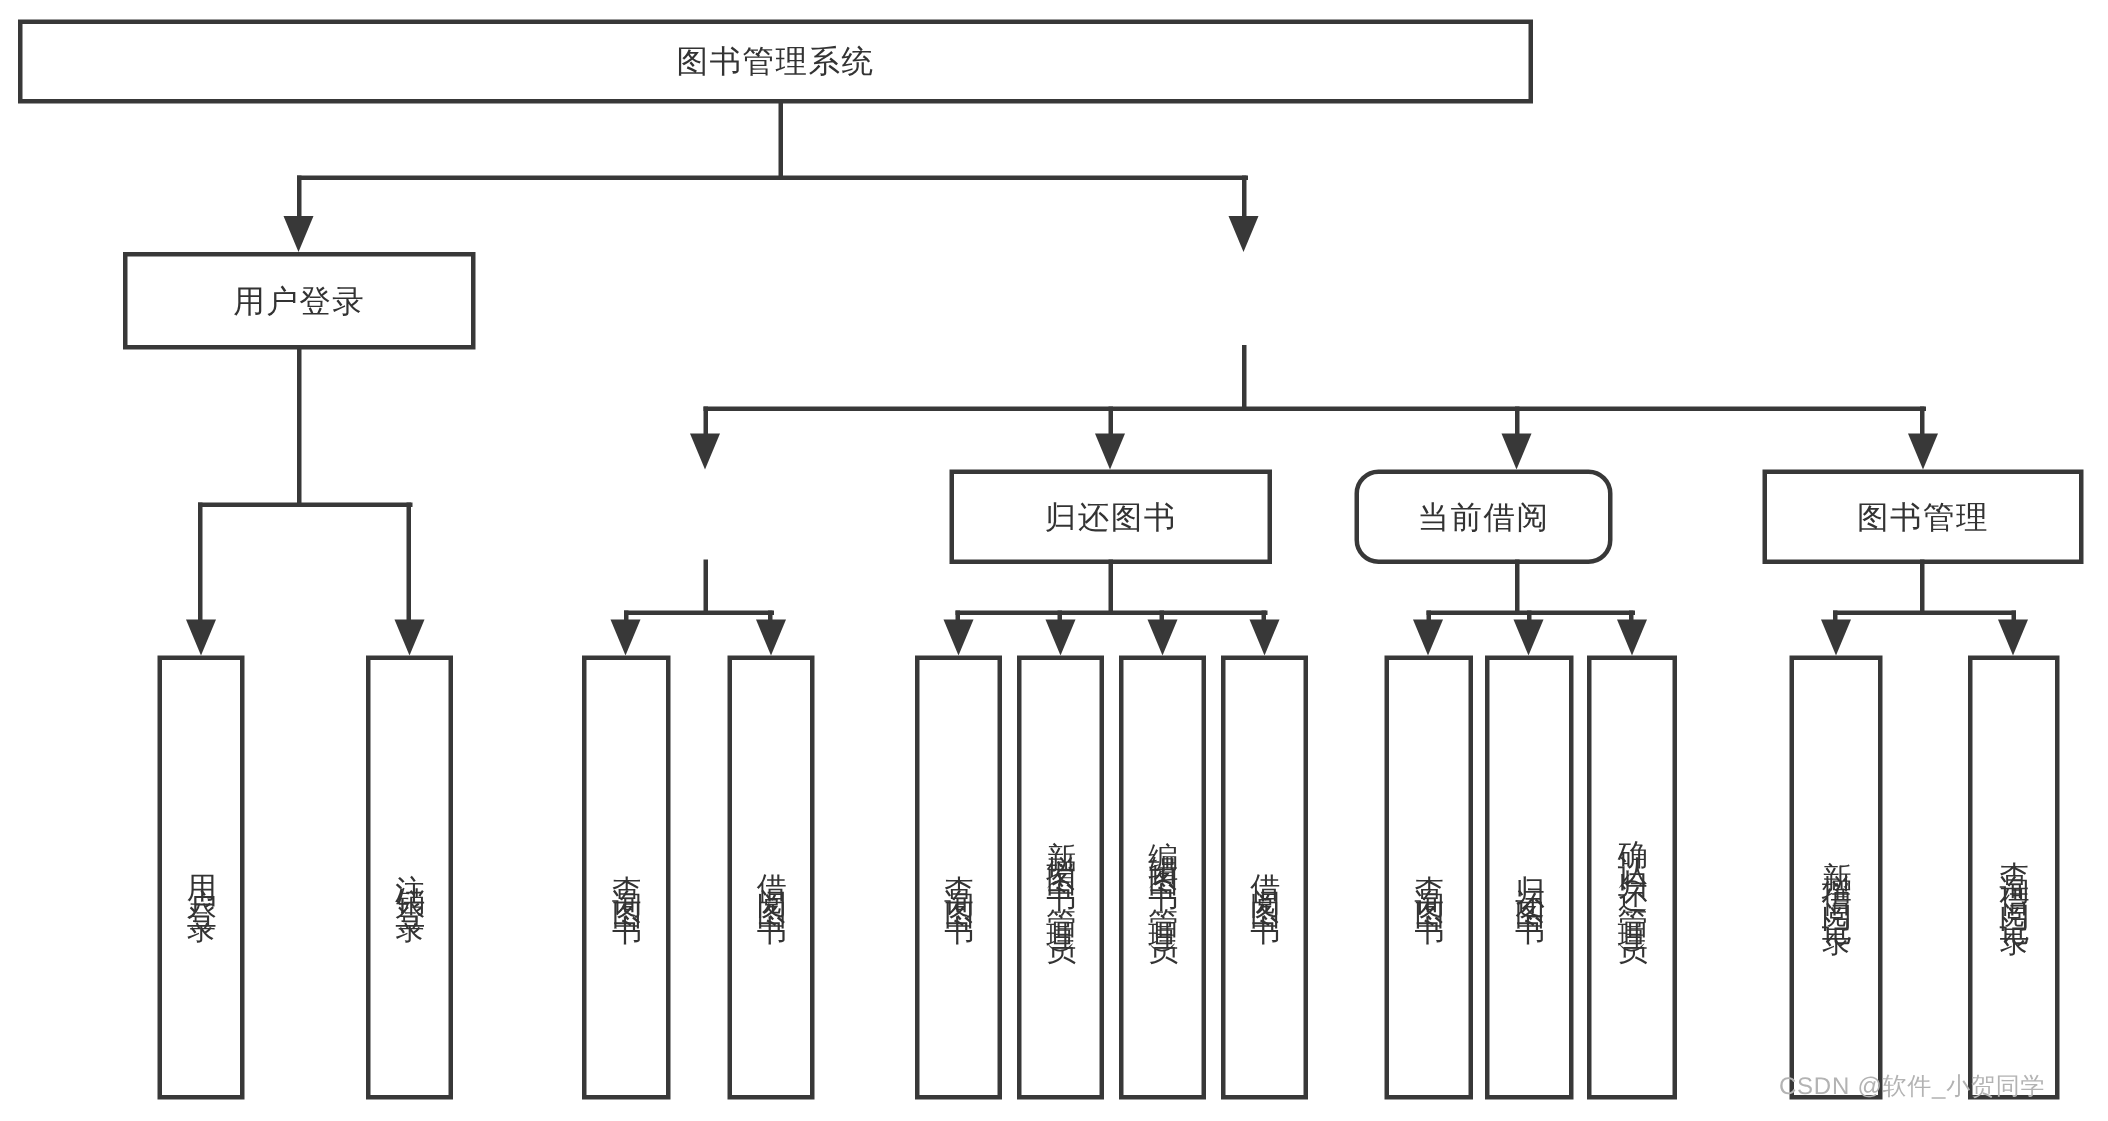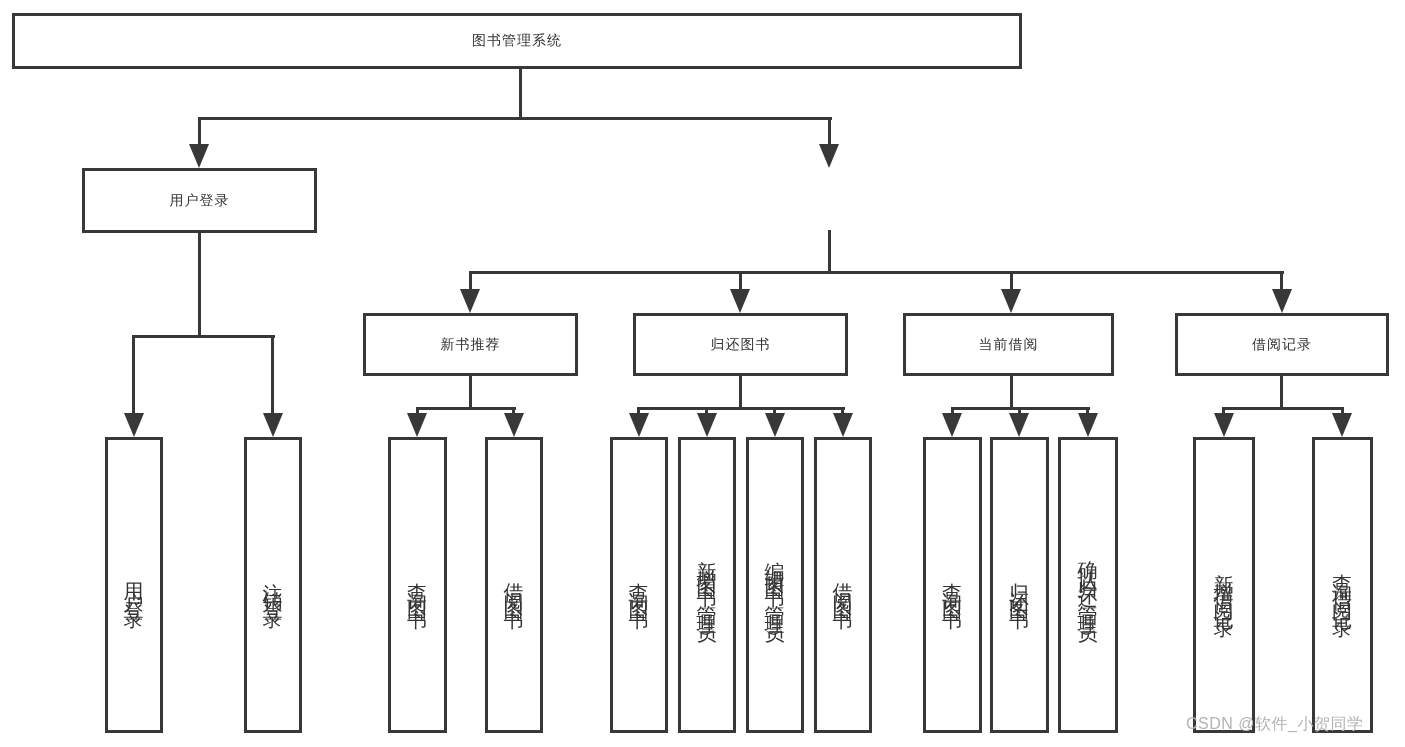--- a/index.html
+++ b/index.html
@@ -12,21 +12,21 @@
   }
   .node{
     position:absolute;
     box-sizing:border-box;
     border:3px solid #383838;
     background:#ffffff;
     display:flex;
     align-items:center;
     justify-content:center;
     color:#333333;
-    font-size:14px;
+    font-size:21px;
     letter-spacing:1px;
     white-space:nowrap;
   }
   .leaf{
     font-size:20px;
   }
   .leaf .vtext{
     writing-mode:vertical-rl;
     text-orientation:mixed;
     letter-spacing:9px;
@@ -62,34 +62,31 @@
 
   <div class="node" style="left:12px;top:13px;width:1010px;height:56px;">
     <span>图书管理系统</span>
   </div>
 
   <div class="node" style="left:82px;top:168px;width:235px;height:65px;">
     <span>用户登录</span>
   </div>
 
 
-  <div class="node" style="left:363px;top:313px;width:215px;height:63px;">
-    <span>新书推荐</span>
-  </div>
 
   <div class="node" style="left:633px;top:313px;width:215px;height:63px;">
     <span>归还图书</span>
   </div>
 
-  <div class="node" style="left:903px;top:313px;width:211px;height:63px;">
+  <div class="node" style="left:903px;top:313px;width:172px;height:63px;border-radius:16px;">
     <span>当前借阅</span>
   </div>
 
   <div class="node" style="left:1175px;top:313px;width:214px;height:63px;">
-    <span>借阅记录</span>
+    <span>图书管理</span>
   </div>
 
   <div class="node leaf" style="left:105px;top:437px;width:58px;height:296px;">
     <span class="vtext">用户登录</span>
   </div>
 
   <div class="node leaf" style="left:244px;top:437px;width:58px;height:296px;">
     <span class="vtext">注销登录</span>
   </div>
 

